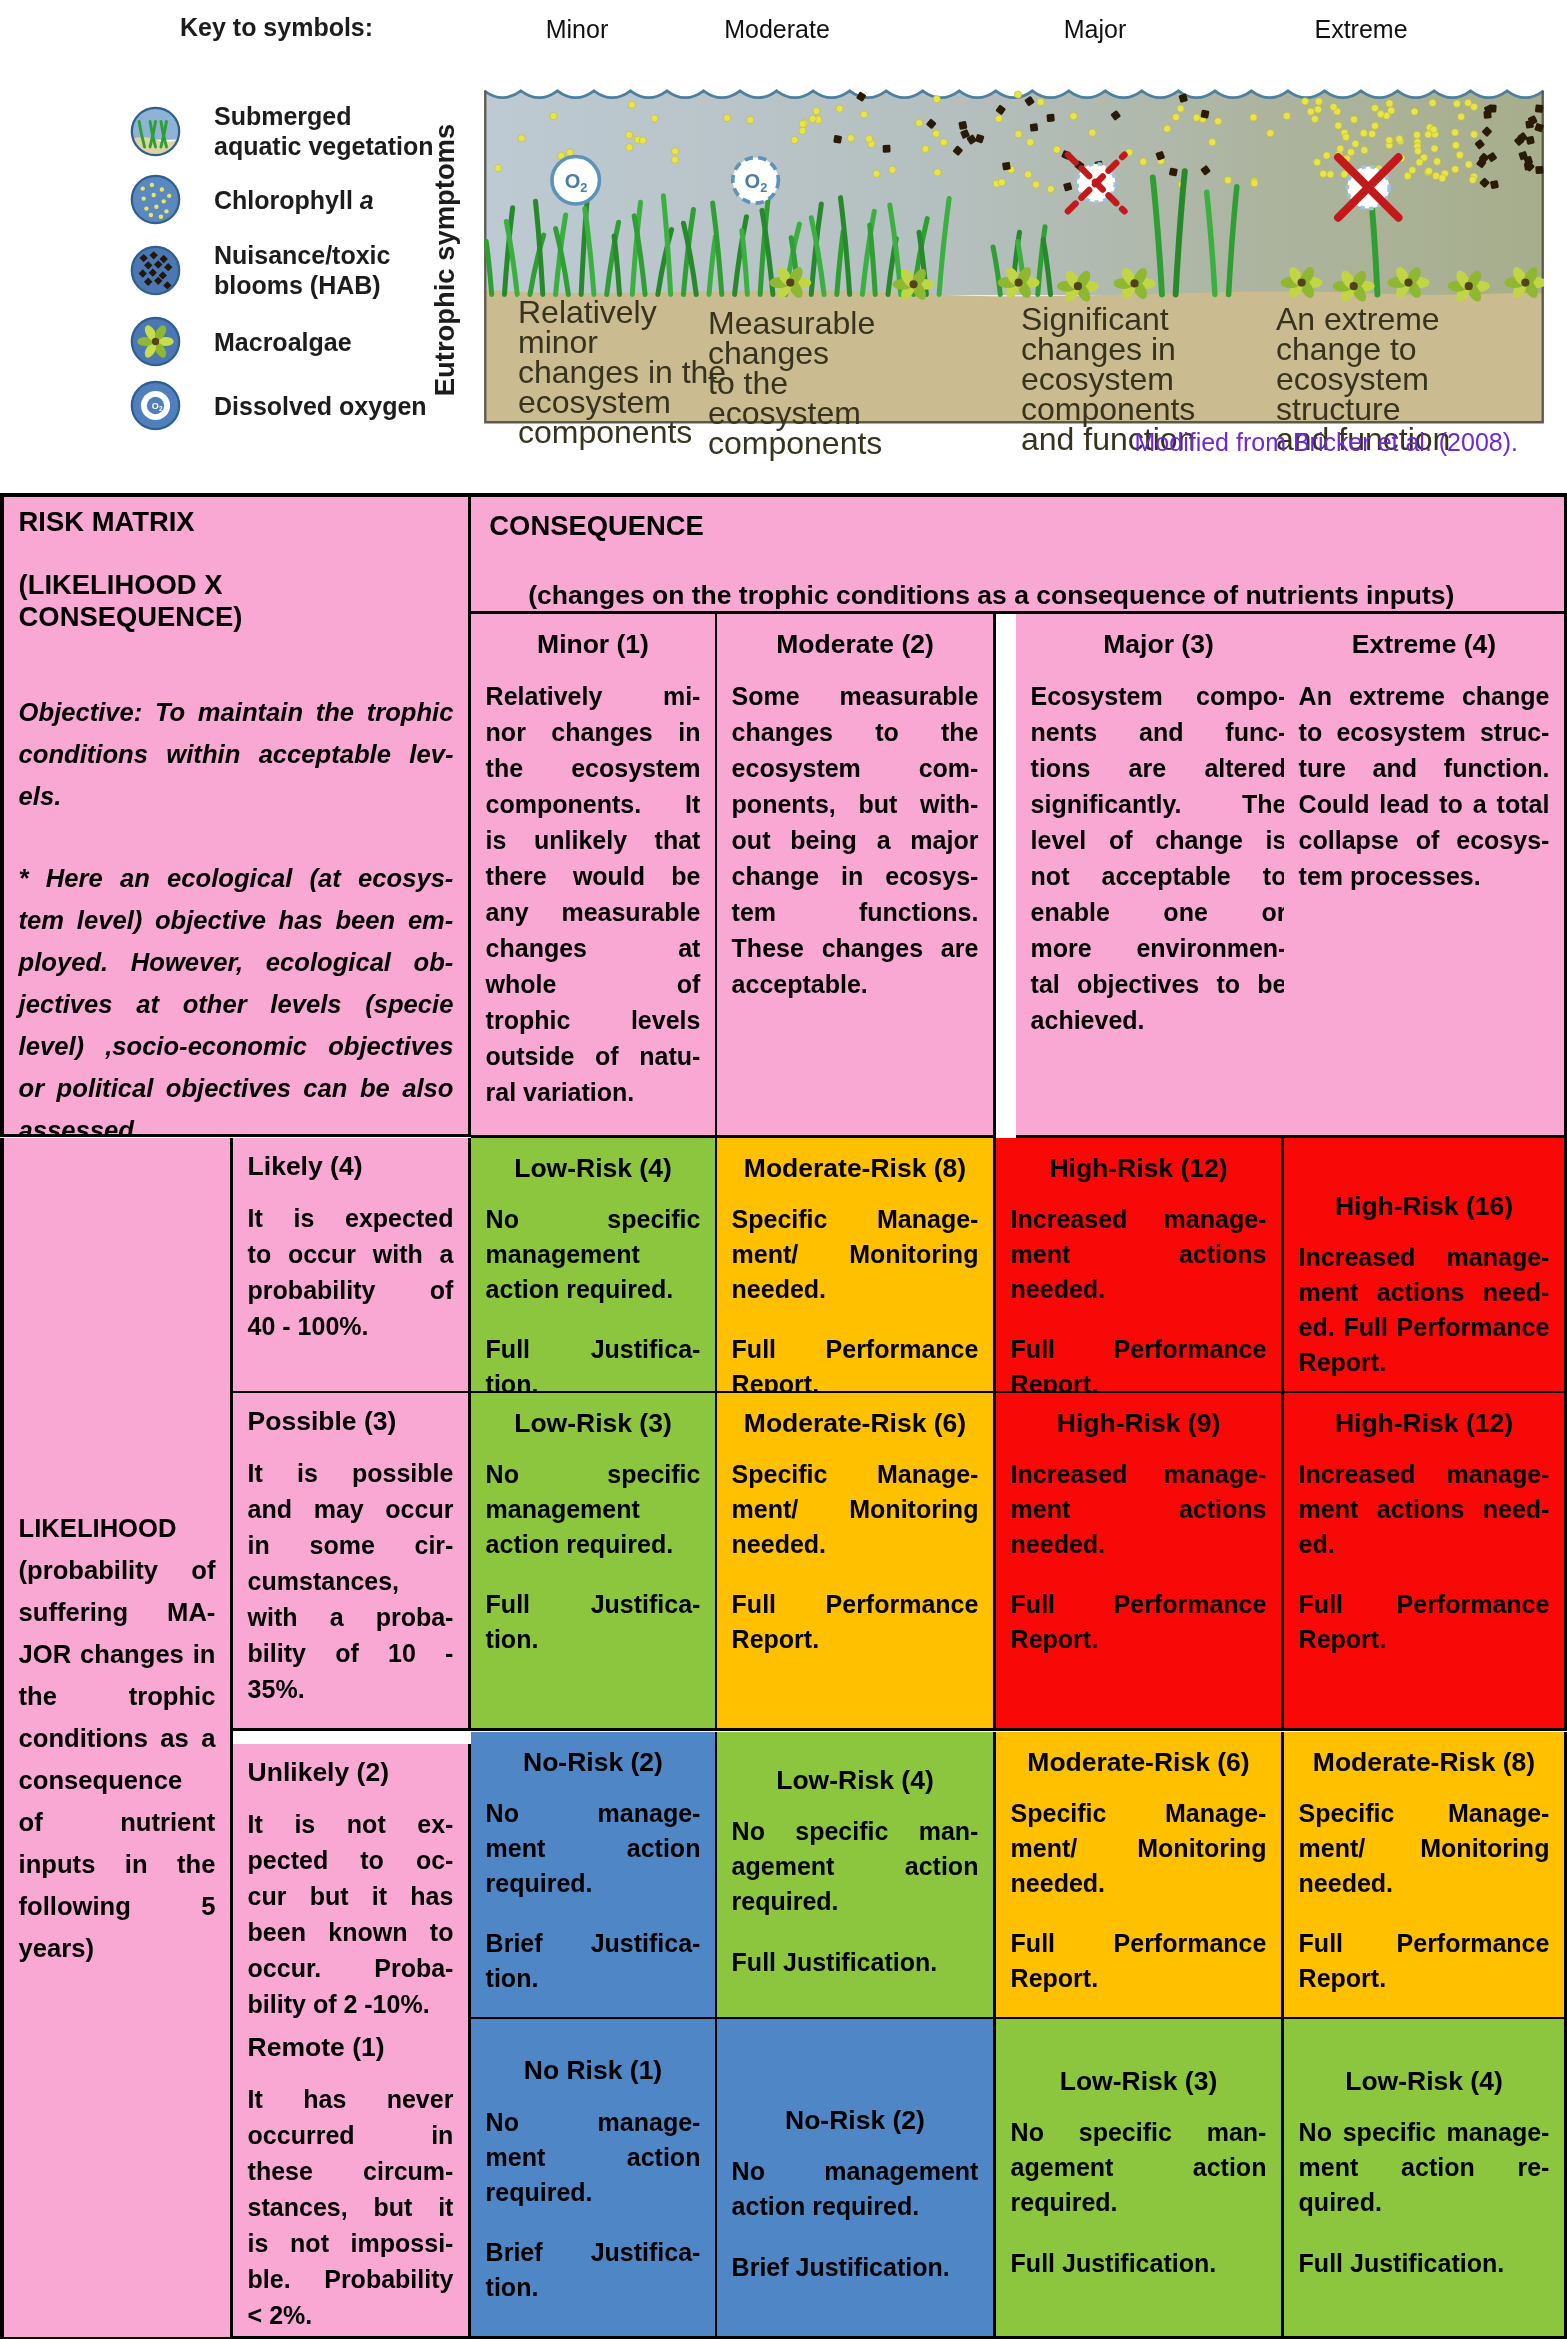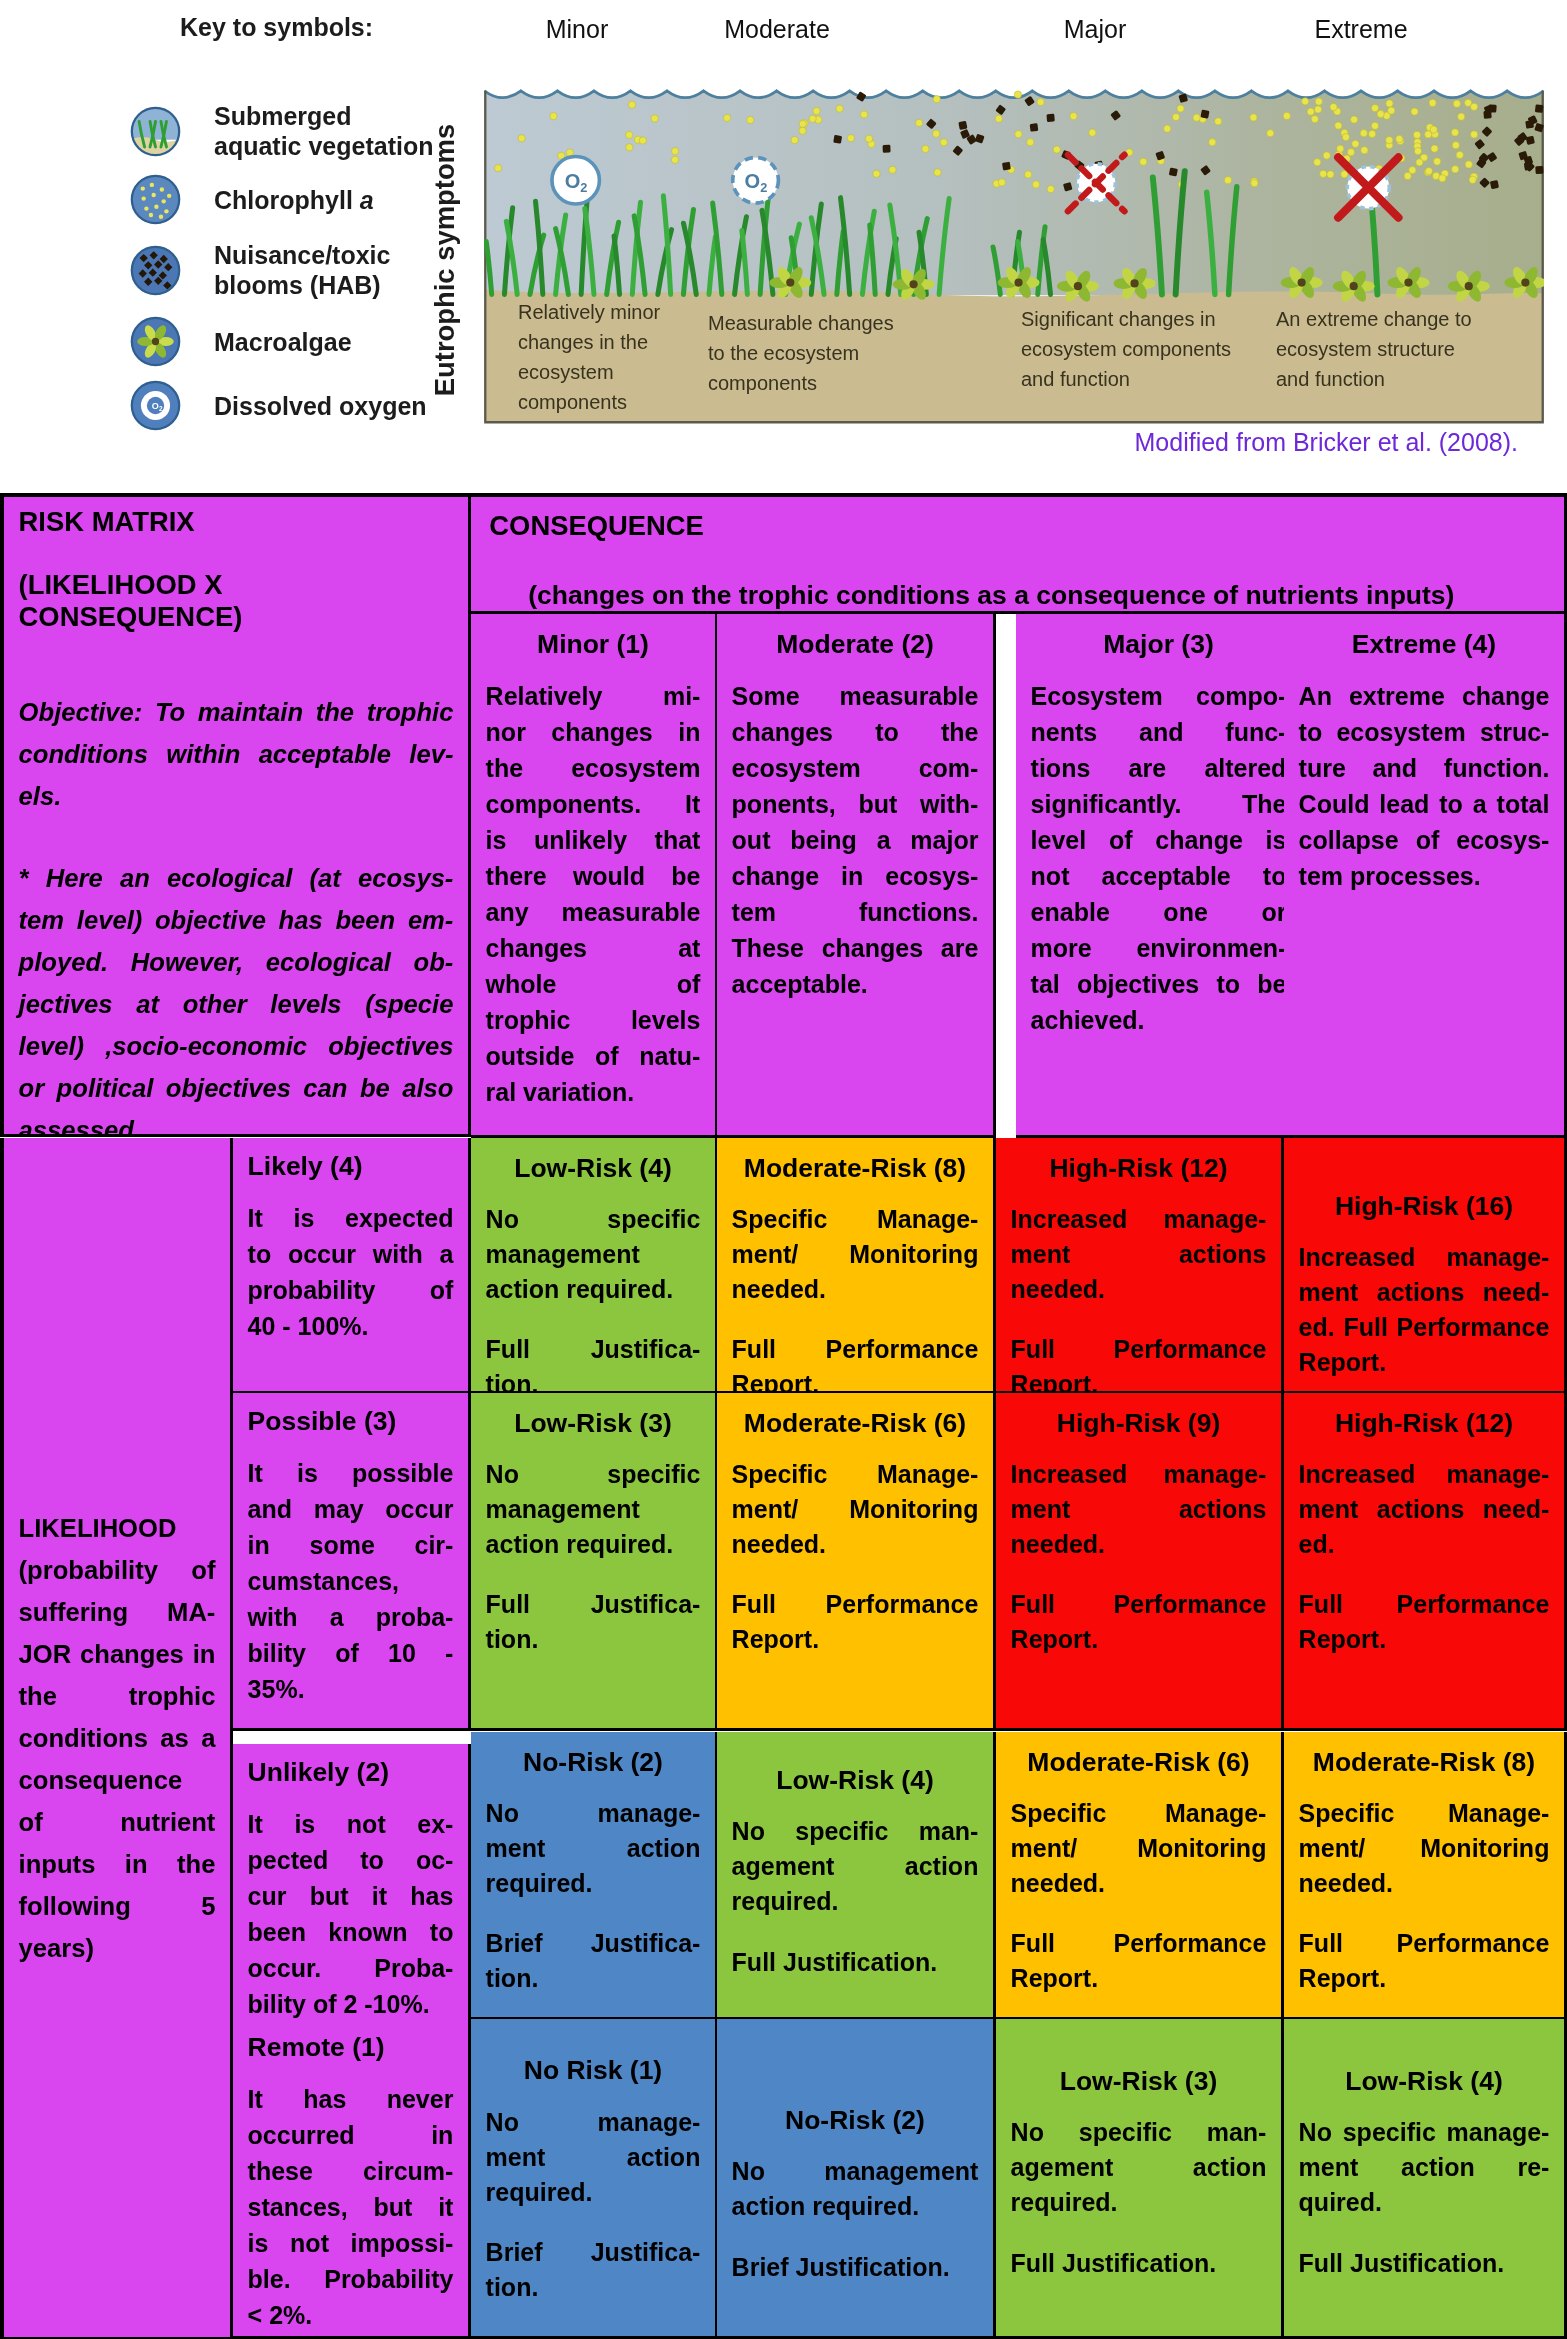--- a/index.html
+++ b/index.html
@@ -18,30 +18,30 @@
               white-space:nowrap;font-size:27.4px;font-weight:700;color:#1c1c1c;}
 
   #panel{position:absolute;left:484px;top:78px;width:1060px;height:347px;}
   #panel svg{position:absolute;left:0;top:0;}
   .zone-caption{position:absolute;font-size:24px;line-height:30px;font-weight:500;color:#38331f;}
   #caption{position:absolute;left:941px;top:428px;width:577px;text-align:right;
            font-size:25px;font-weight:500;color:#6d28d9;}
 
   
   .cell{position:absolute;box-sizing:border-box;border-right:3.7px solid #000;border-bottom:3.7px solid #000;
-        background:#d946ef;padding:9.1px 14.6px;overflow:hidden;}
+        background:#f9a8d4;padding:9.1px 14.6px;overflow:hidden;}
   .bl{border-left:4.6px solid #000;} .bt{border-top:4.6px solid #000;}
   [data-color="green"]{background:var(--green);}
   [data-color="orange"]{background:var(--orange);}
   [data-color="red"]{background:var(--red);}
   [data-color="blue"]{background:var(--blue);}
 
   .bline{font-size:25px;line-height:35px;font-weight:700;text-align:justify;text-align-last:justify;}
   .bline.lastline{text-align-last:left;}
-  .zone-caption .bline,.key-label .bline{font-size:20px;line-height:30px;font-weight:500;
+  .zone-caption .bline,.key-label .bline{font-size:32px;line-height:30px;font-weight:500;
         text-align:left;text-align-last:left;}
   .key-label .bline{font-size:25px;font-weight:600;}
 
   .cell-title{font-weight:700;font-size:26.5px;text-align:center;margin:5.5px 0 18.3px;}
   .lab .cell-title{text-align:left;margin:3.7px 0 18.3px;}
   .para{margin:0 0 25.6px;}
   .lab .bline,.desc .bline{line-height:36px;}
 
   #corner .t1,#corner .t2{font-size:27.4px;font-weight:700;}
   #corner .t2{margin-top:31px;}

